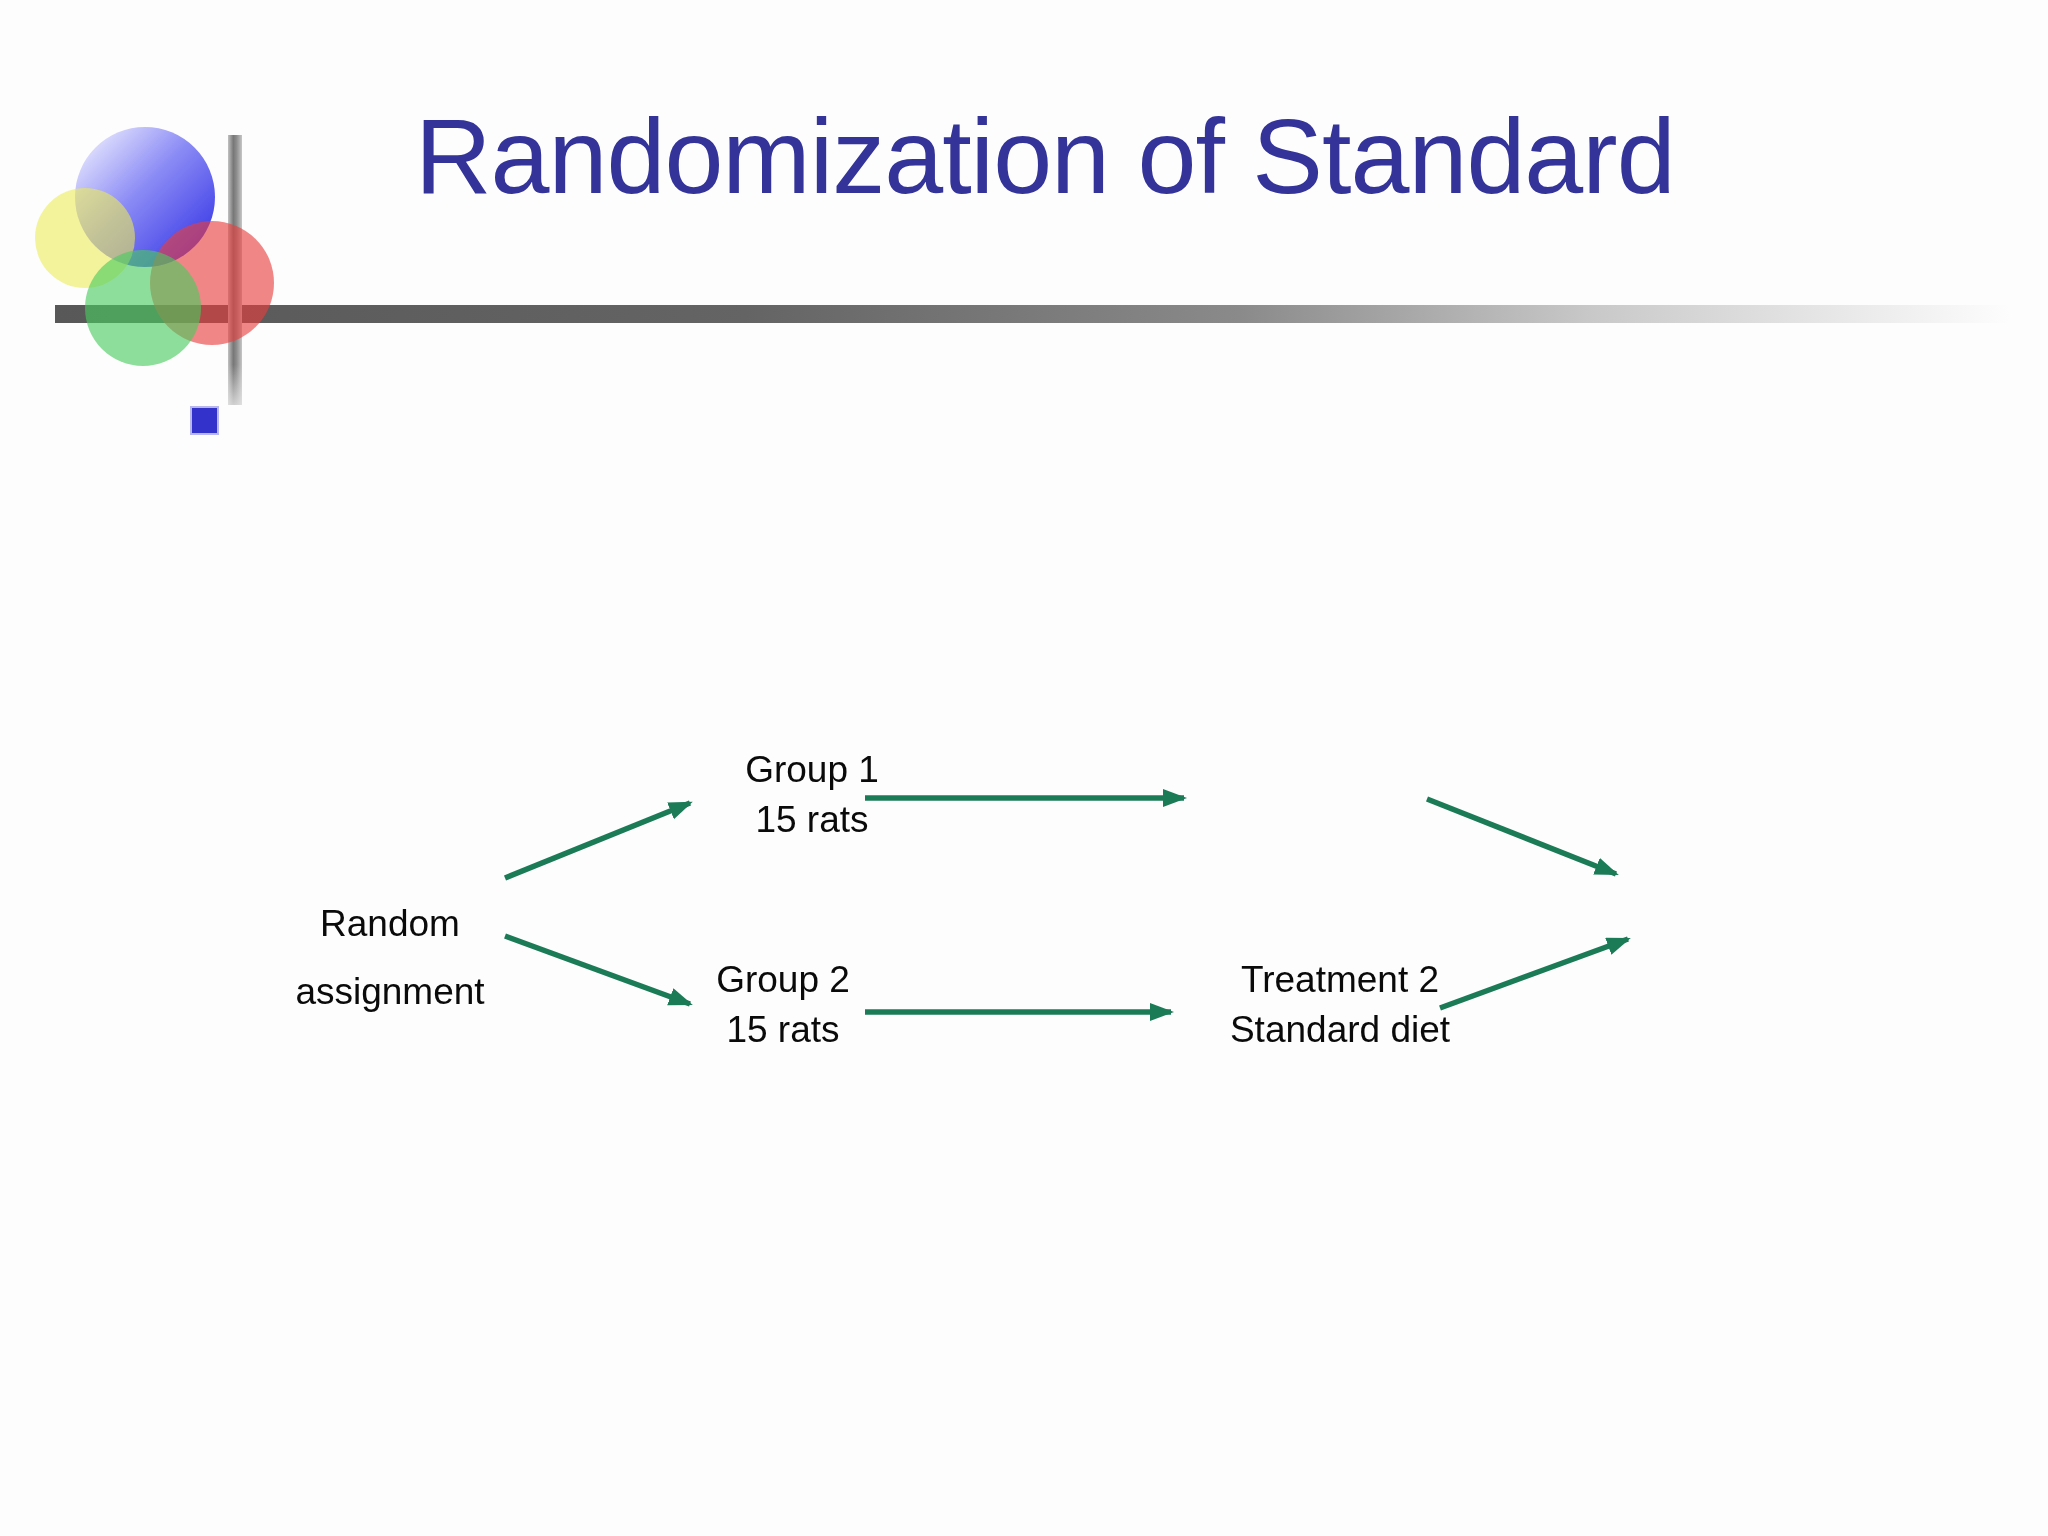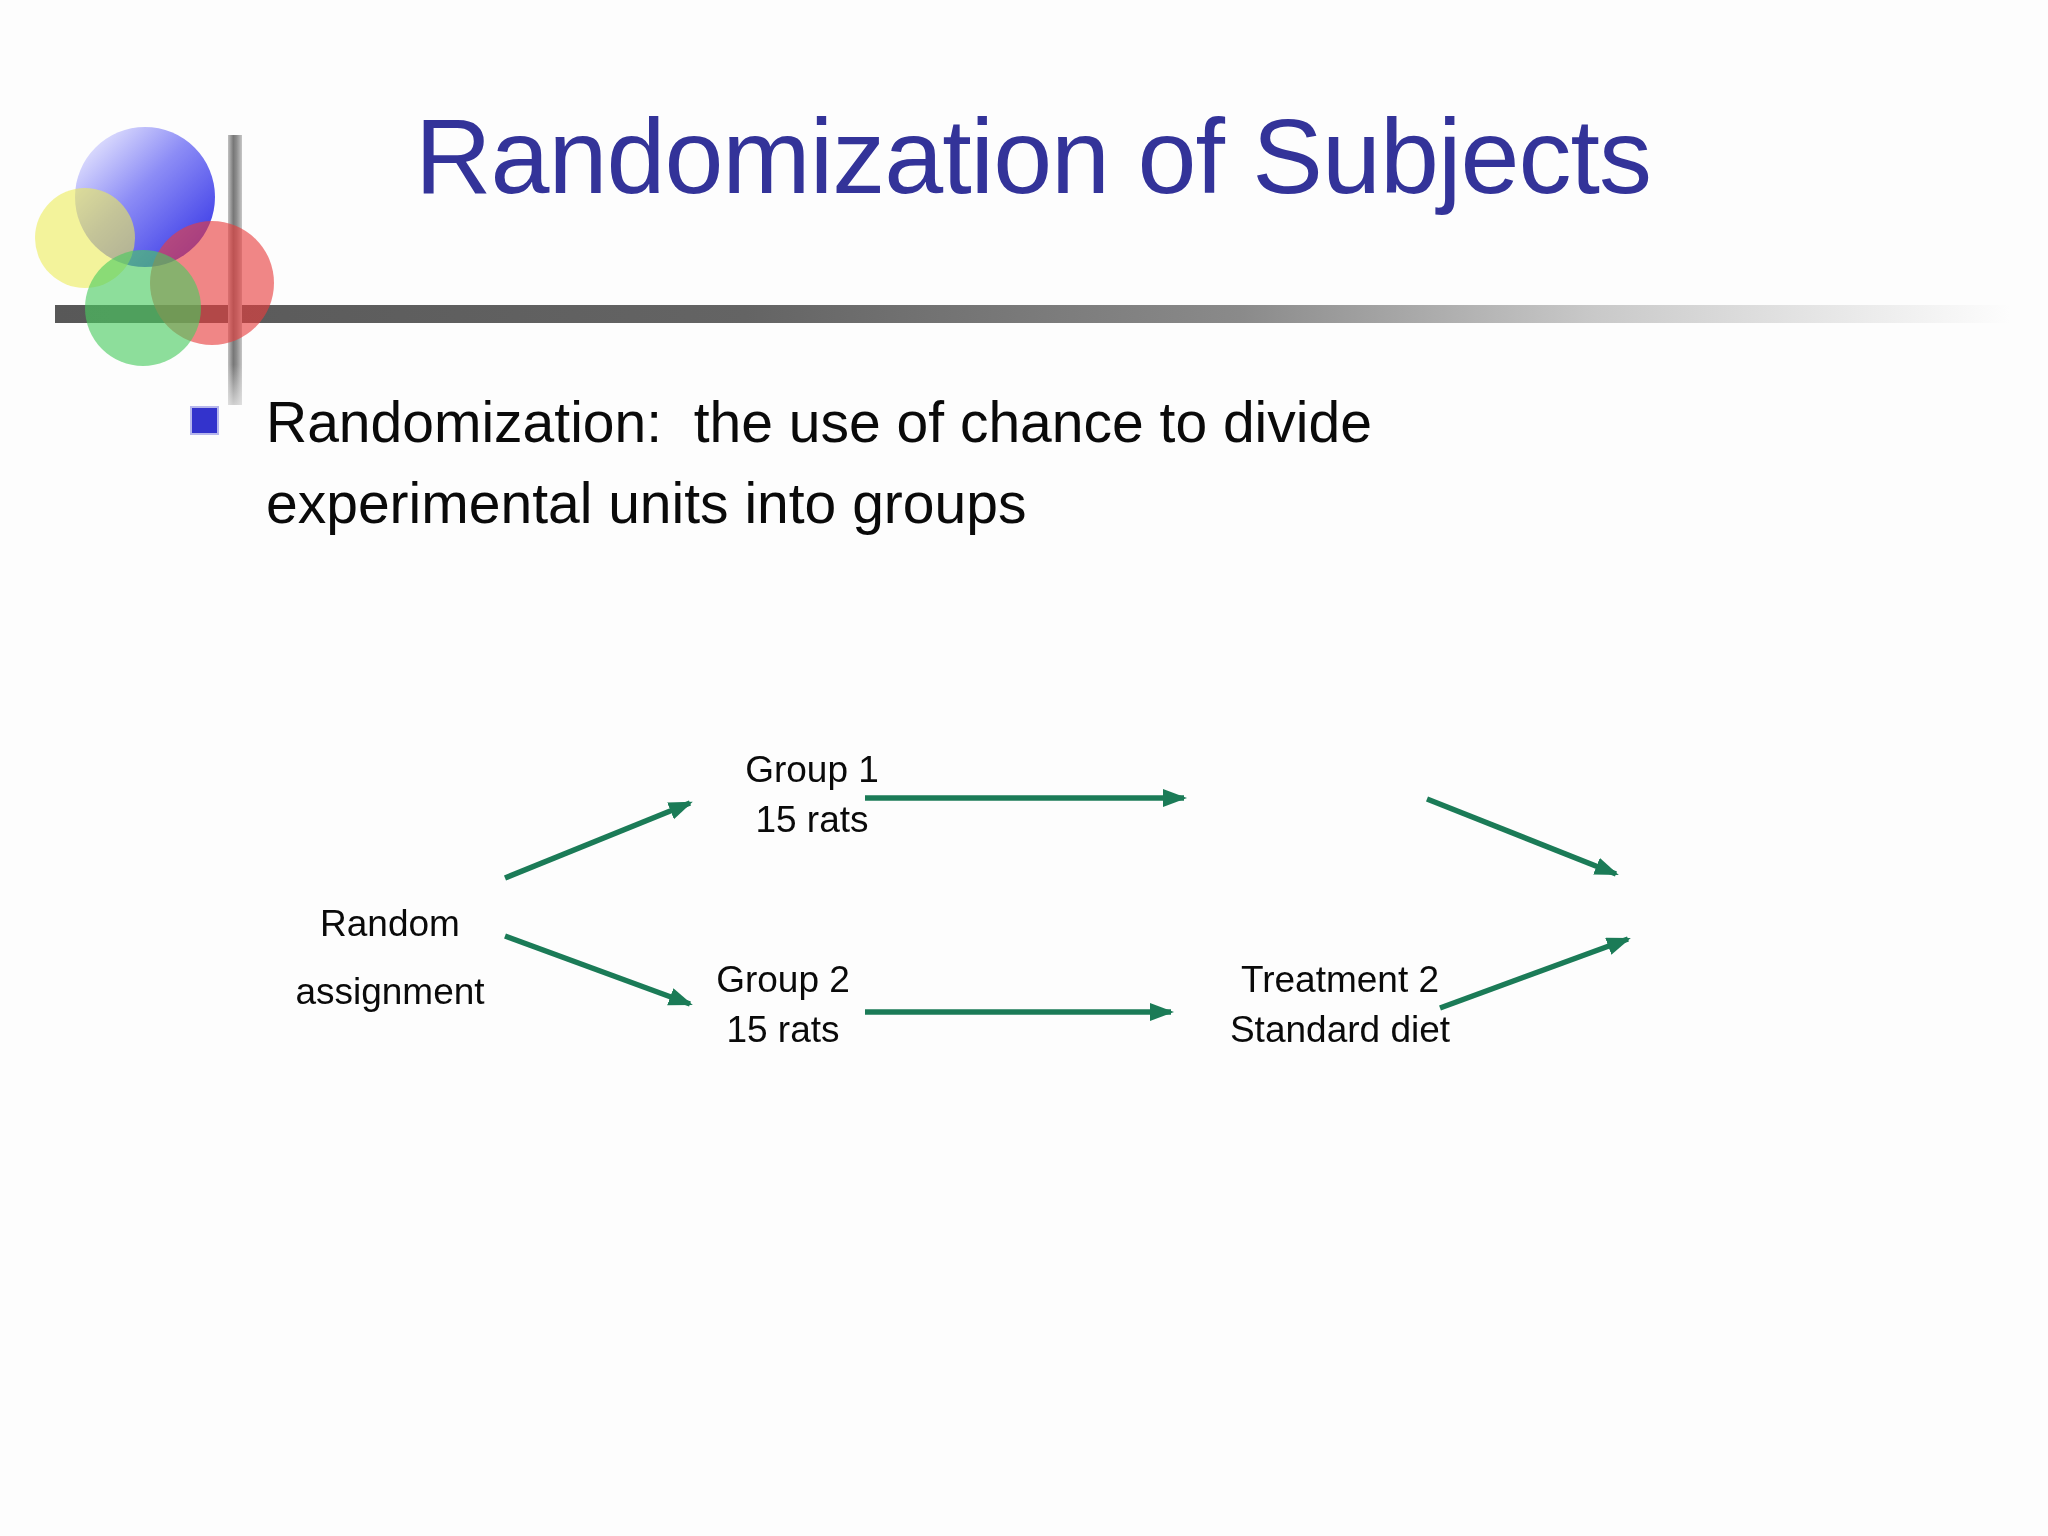--- a/index.html
+++ b/index.html
@@ -115,24 +115,23 @@
 
 <div class="slide">
 
   <div class="hrule"></div>
   <div class="vrule"></div>
   <div class="circle blue"></div>
   <div class="circle yellow"></div>
   <div class="circle red"></div>
   <div class="circle green"></div>
 
-  <div class="title">Randomization of Subjects</div>
+  <div class="title">Randomization of Standard</div>
 
   <div class="bullet-square"></div>
-  <div class="bullet-text">Randomization:  the use of chance to divide experimental units into groups</div>
 
   <svg class="diagram-arrows" viewBox="0 0 2048 1536" xmlns="http://www.w3.org/2000/svg">
     <defs>
       <marker id="ah" markerUnits="userSpaceOnUse" markerWidth="30" markerHeight="24" refX="21" refY="9" orient="auto">
         <path d="M0,0 L24,9 L0,18 z" fill="var(--arrow-color)"></path>
       </marker>
     </defs>
     <line x1="505" y1="878" x2="690" y2="803" marker-end="url(#ah)"></line>
     <line x1="505" y1="936" x2="690" y2="1004" marker-end="url(#ah)"></line>
     <line x1="865" y1="798" x2="1184" y2="798" marker-end="url(#ah)"></line>

